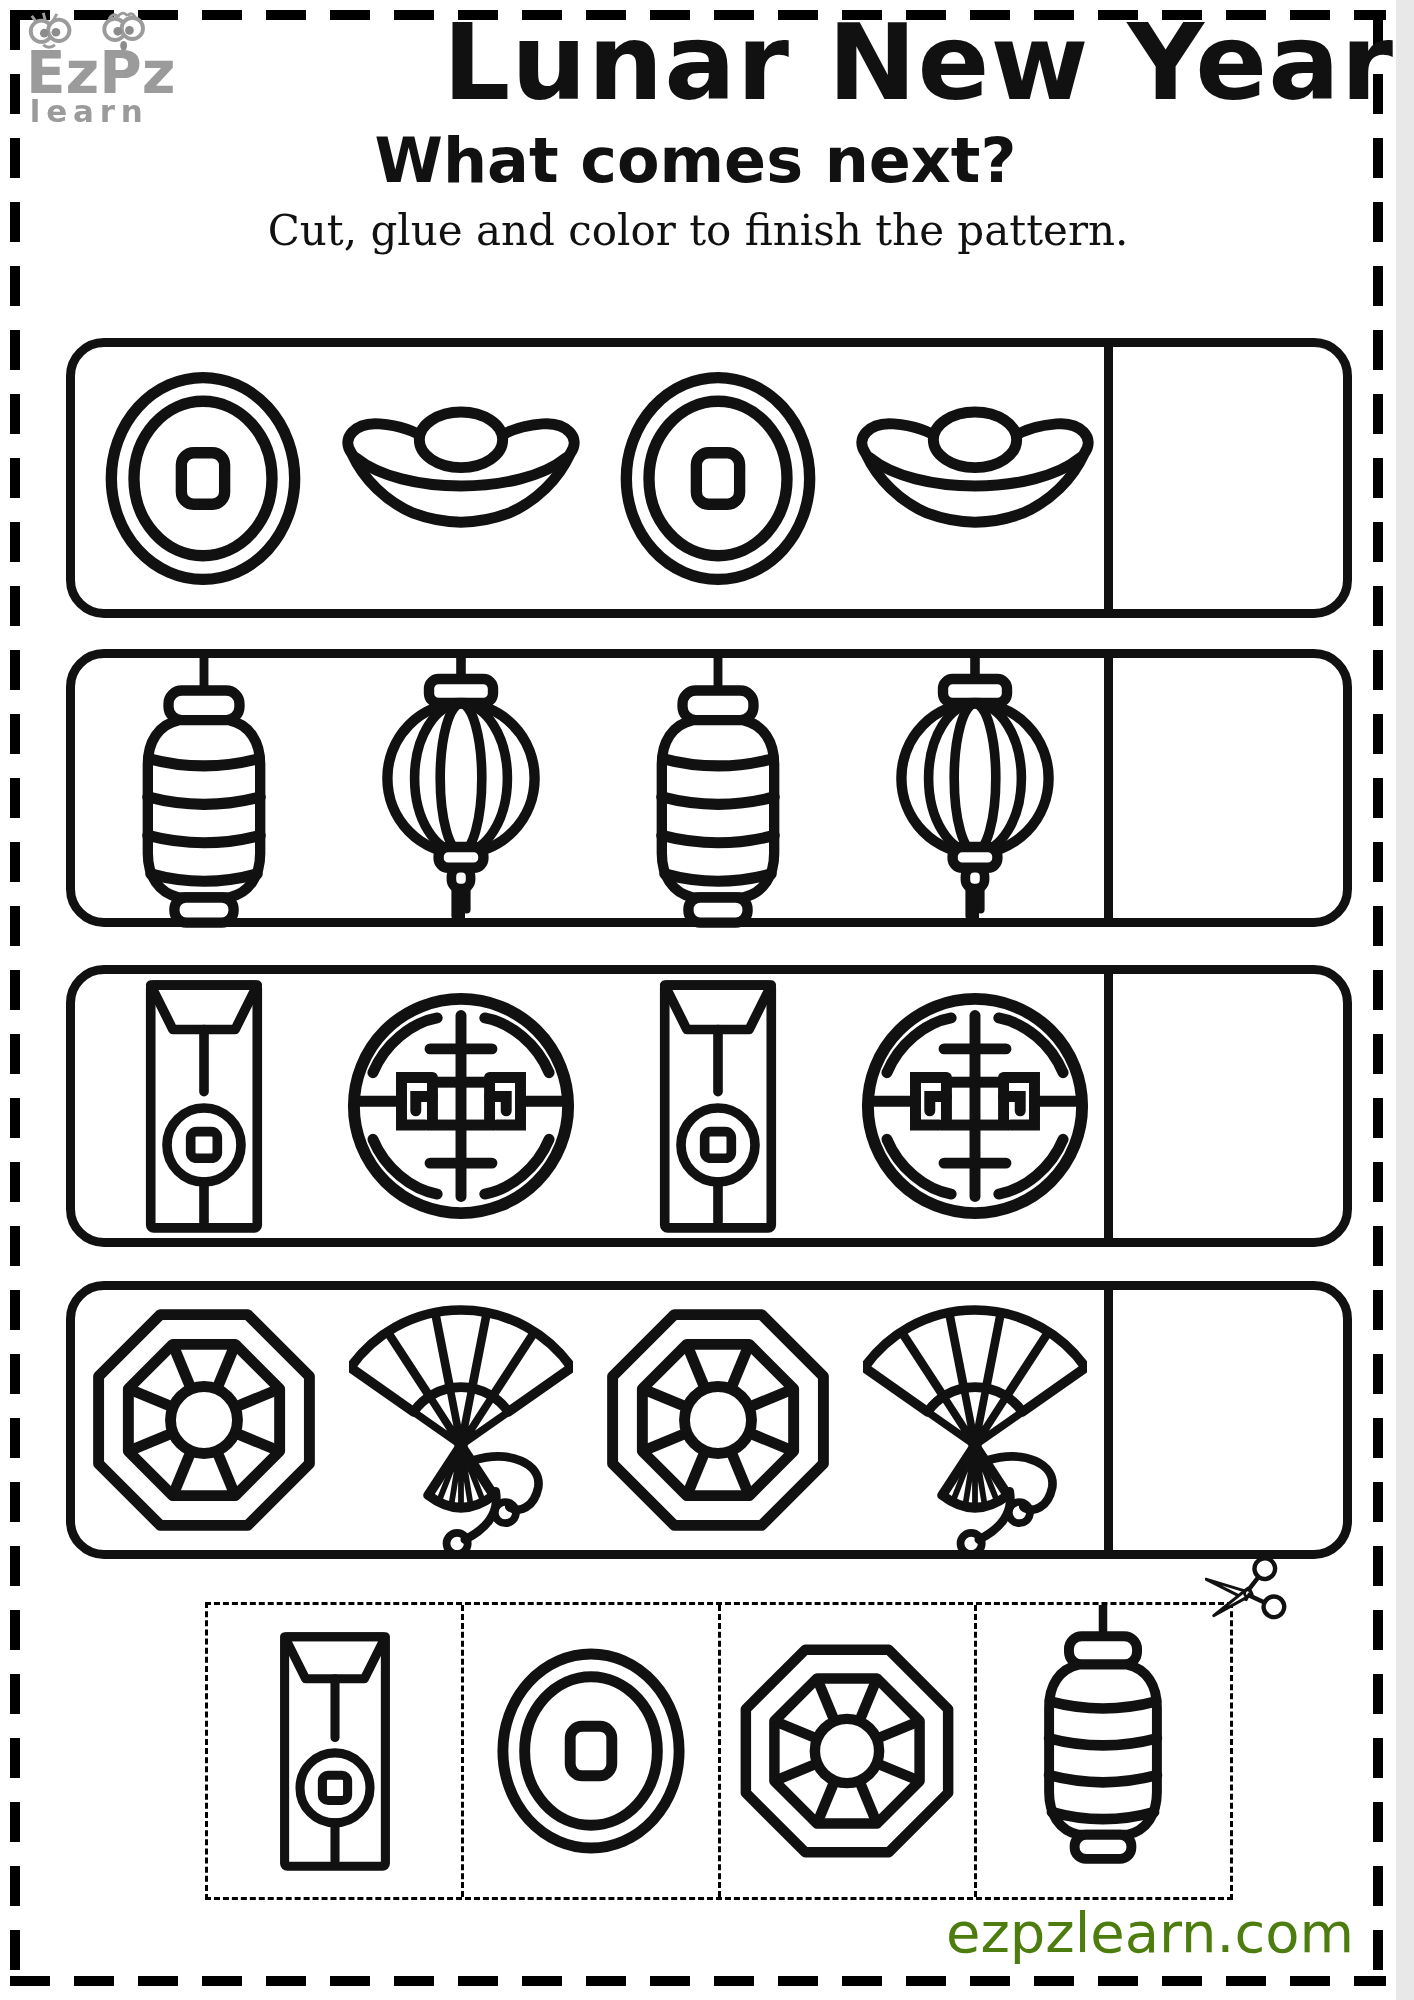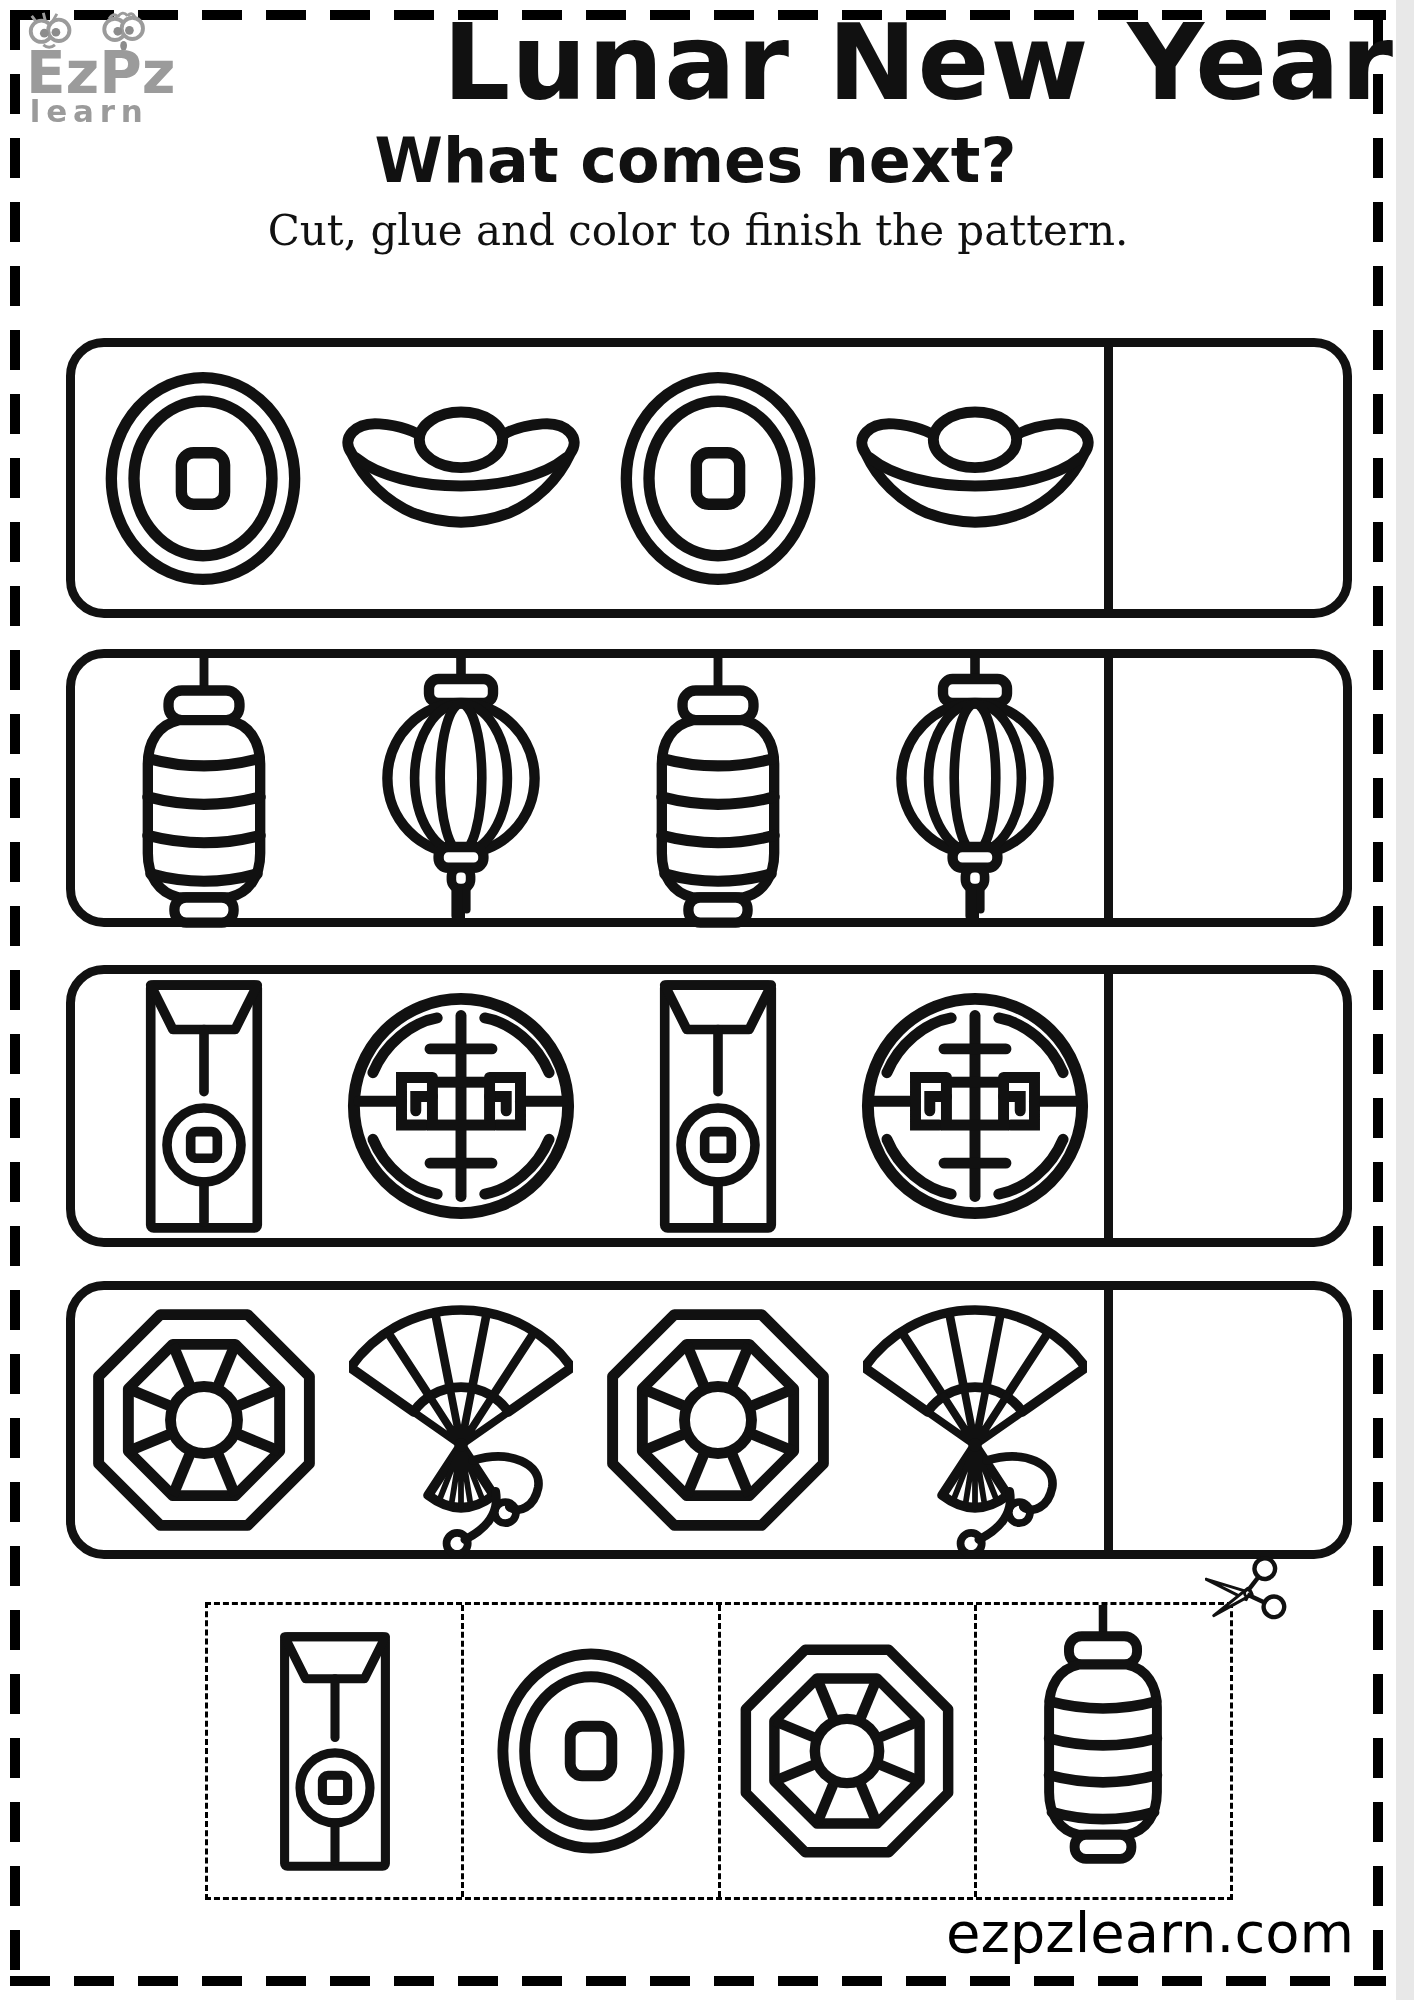--- a/index.html
+++ b/index.html
@@ -53,21 +53,21 @@
   .strip .cell + .cell{border-left:3px dashed #000;}
   .strip .cell.hang{align-items:flex-start;}
   .strip .ic-red-envelope{width:140px;height:241px;}
   .strip .ic-coin{width:198px;height:218px;}
   .strip .ic-bagua-octagon{width:238px;height:238px;}
   .strip .ic-lantern-cylinder{width:142px;height:261px;}
 
   .scissors-svg{position:absolute;left:1205px;top:1552px;width:98px;height:92px;}
 
   .footer{position:absolute;top:1900px;right:42px;font-size:56px;font-weight:400;
-          letter-spacing:0px;color:#000000;}
+          letter-spacing:0px;color:#4d7c0f;}
   .hidden-defs{position:absolute;width:0;height:0;overflow:hidden;}
 </style>
 </head>
 <body>
 
 <div class="sheet">
 
   <div class="pb pb-top"></div>
   <div class="pb pb-bottom"></div>
   <div class="pb pb-left"></div>

